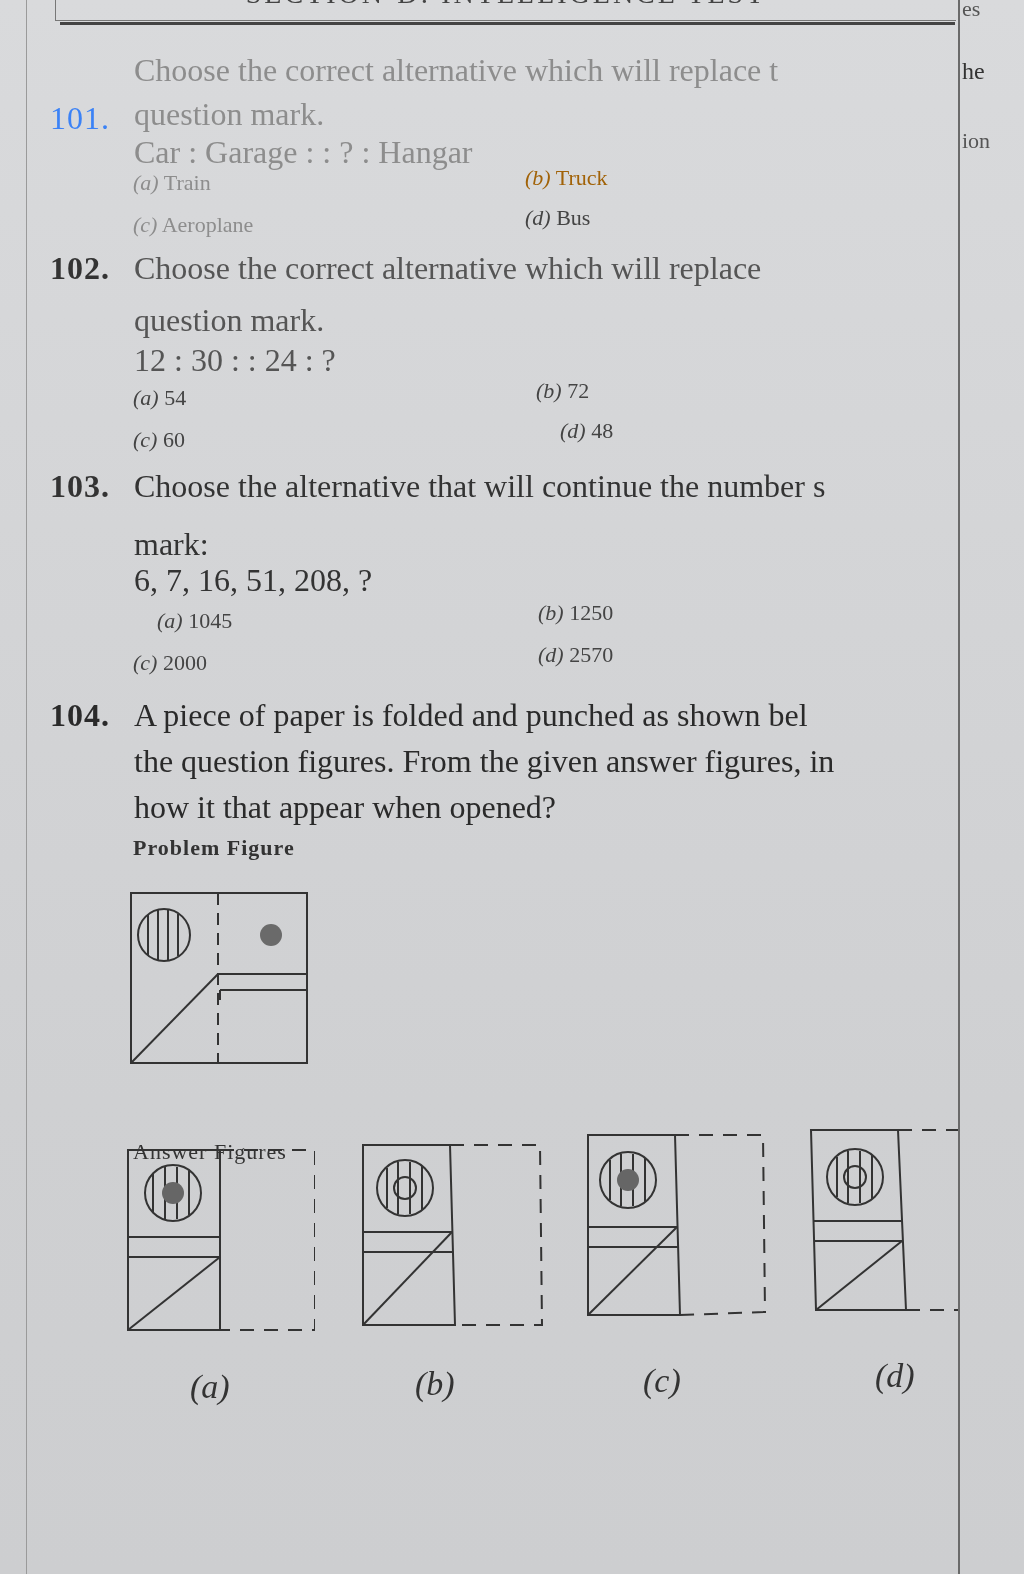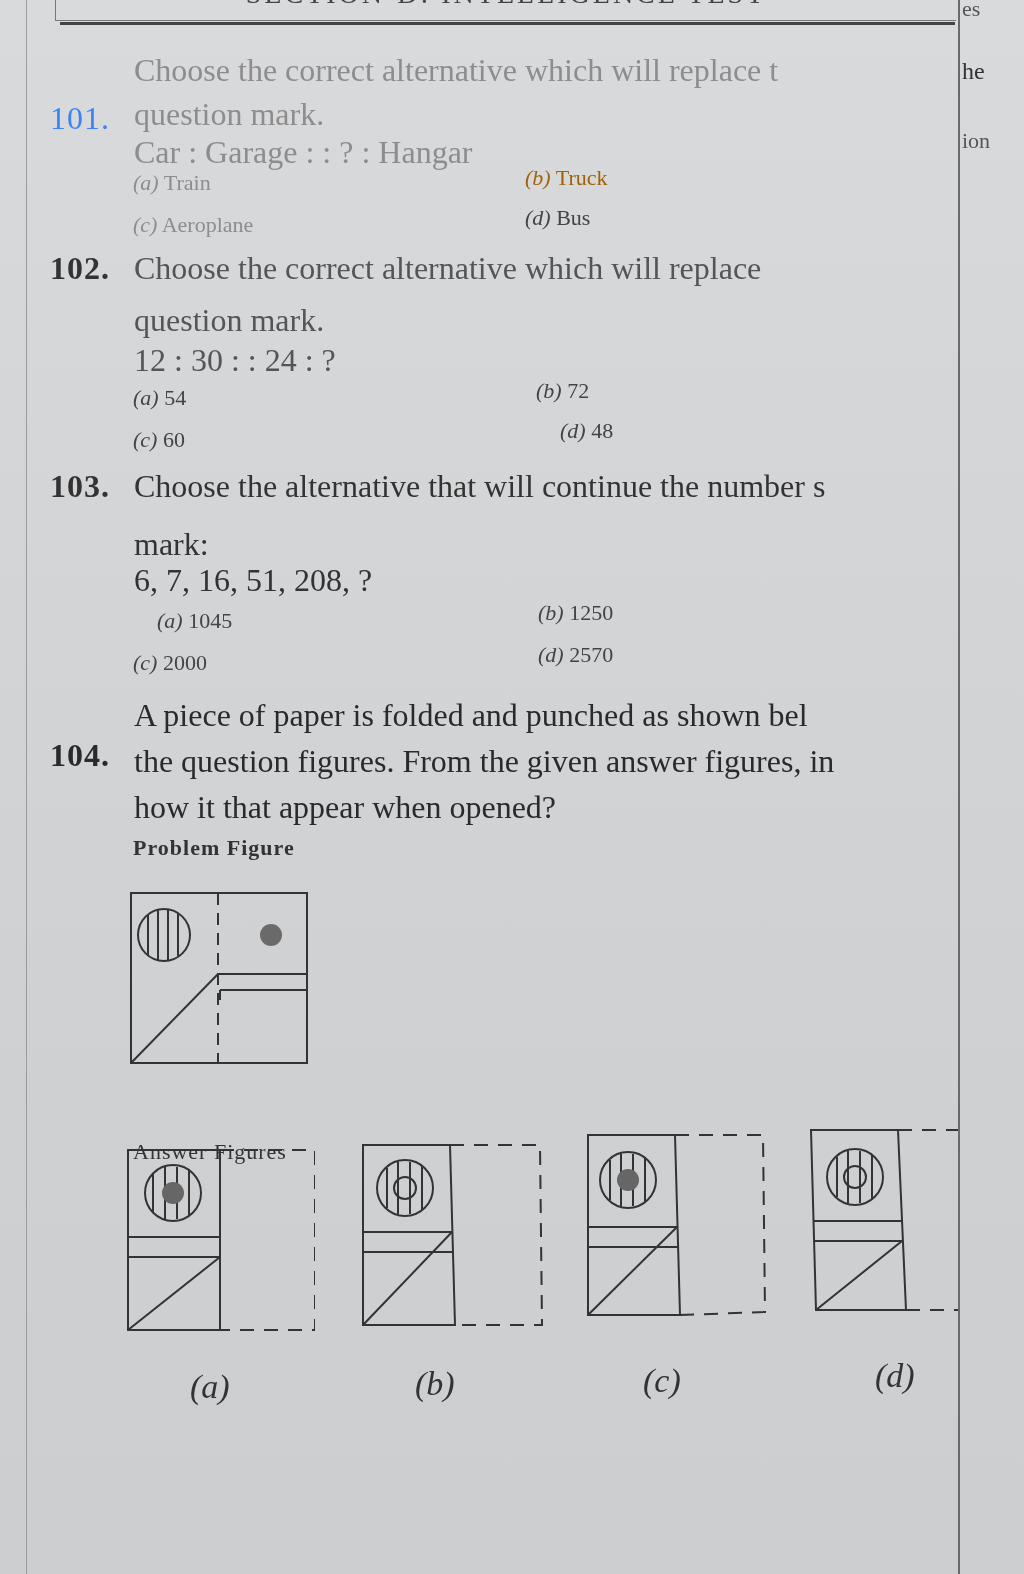--- a/index.html
+++ b/index.html
@@ -66,21 +66,21 @@
   <span class="text">Choose the alternative that will continue the number s</span>
   <span class="text" style="top:58px;">mark:</span>
   <span class="text" style="top:94px;">6, 7, 16, 51, 208, ?</span>
 </div>
 <div class="opt" style="left:133px;top:608px;color:#444;margin-left:24px;"><span class="lbl">(a)</span> <span>1045</span></div>
 <div class="opt" style="left:538px;top:600px;color:#444;"><span class="lbl">(b)</span> <span>1250</span></div>
 <div class="opt" style="left:133px;top:650px;color:#444;"><span class="lbl">(c)</span> <span>2000</span></div>
 <div class="opt" style="left:538px;top:642px;color:#444;"><span class="lbl">(d)</span> <span>2570</span></div>
 
 <div class="q" style="top:697px;color:#2a2a2a;">
-  <span class="num" style="font-weight:bold;margin-top:40px;">104.</span>
+  <span class="num" style="font-weight:bold;">104.</span>
   <span class="text">A piece of paper is folded and punched as shown bel</span>
   <span class="text" style="top:46px;">the question figures. From the given answer figures, in</span>
   <span class="text" style="top:92px;">how it that appear when opened?</span>
 </div>
 <div class="heading" style="top:835px;font-weight:bold;">Problem Figure</div>
 
 <svg class="fig" style="left:128px;top:890px;" width="182" height="176" viewBox="0 0 182 176">
   <g stroke="#333" stroke-width="2" fill="none">
     <rect x="3" y="3" width="176" height="170"></rect>
     <line x1="90" y1="3" x2="90" y2="173" stroke-dasharray="12,8"></line>

